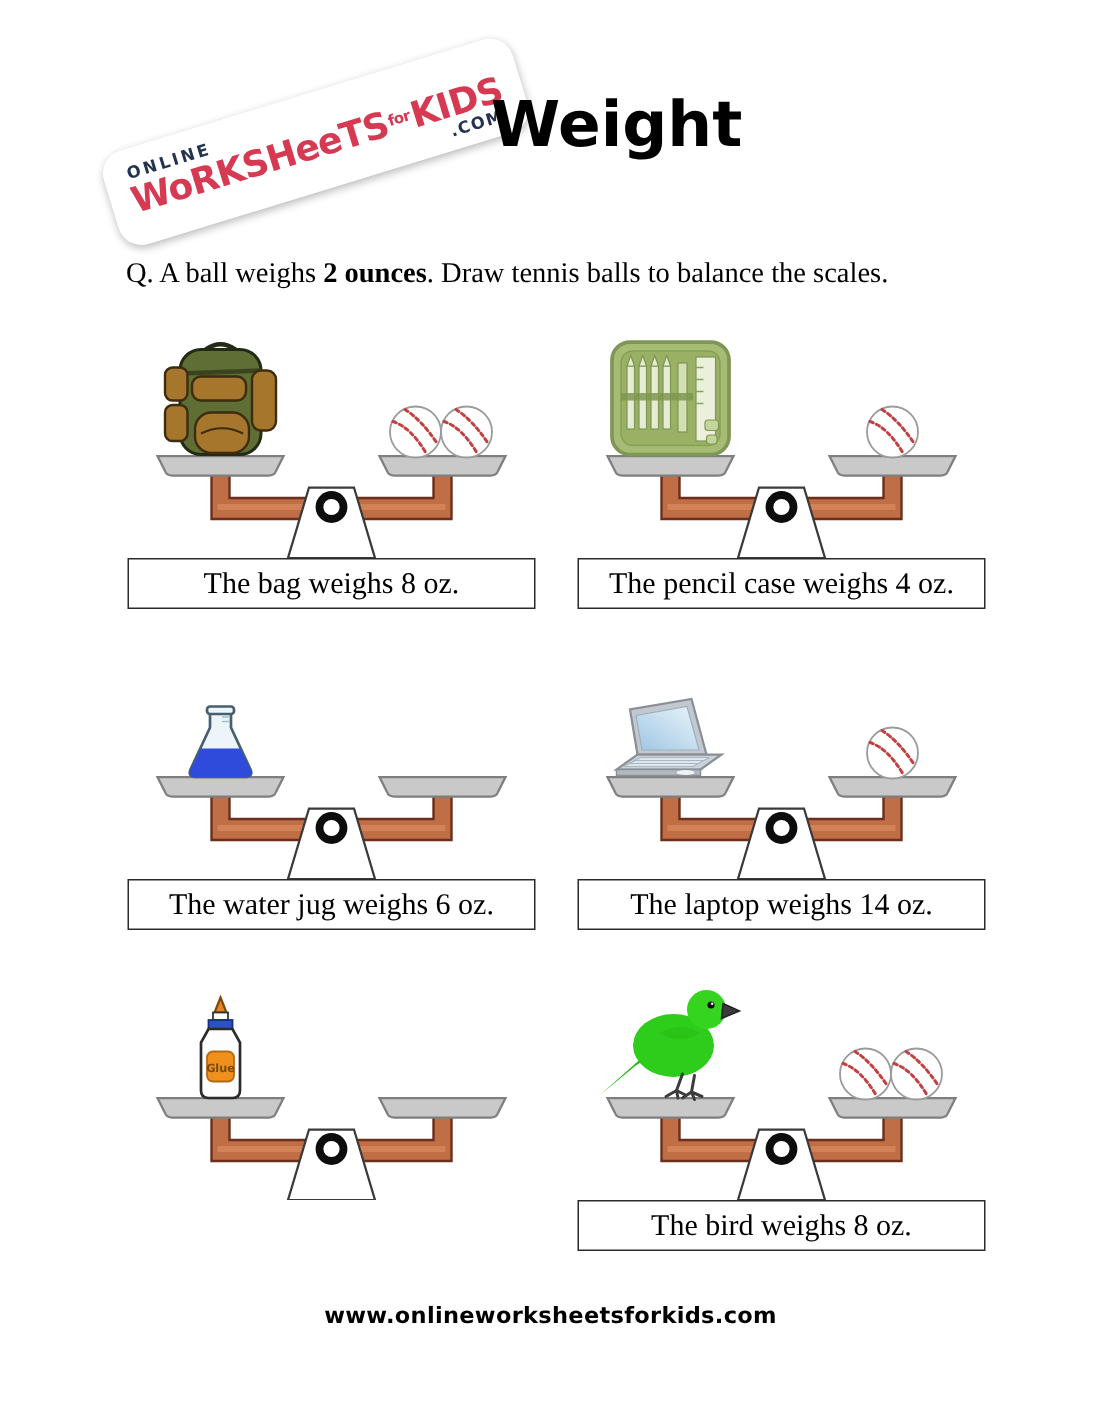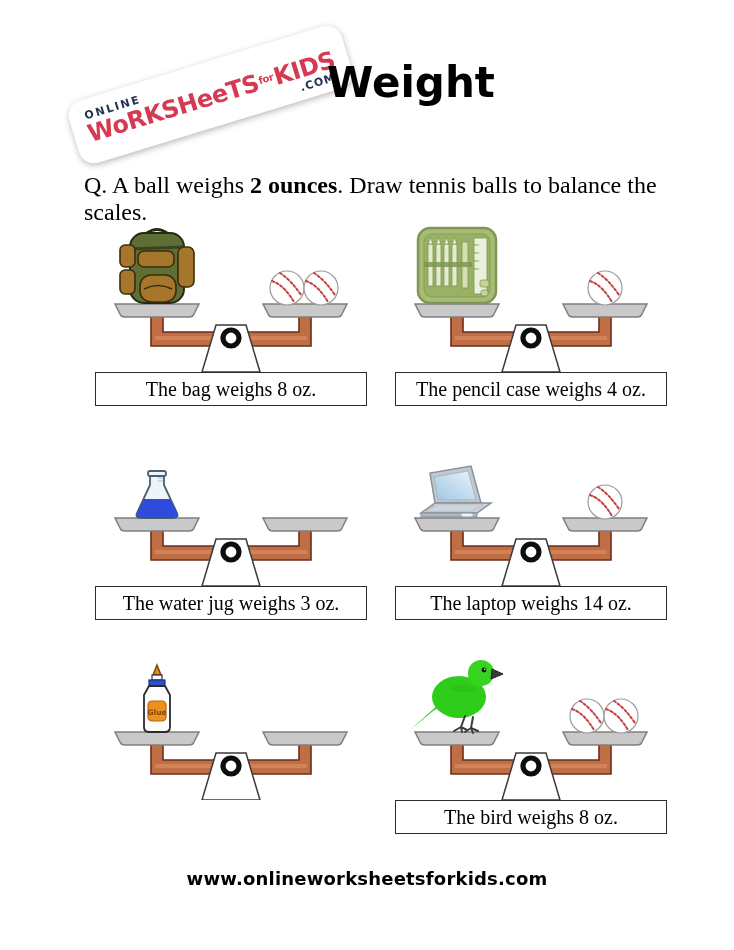--- a/index.html
+++ b/index.html
@@ -22,45 +22,45 @@
       color:var(--logo-red);letter-spacing:-0.5px;line-height:1.05;white-space:nowrap;}
   .logo-for{font-size:10px;vertical-align:6px;margin:0 1px;color:var(--logo-red);}
   .logo-com{font-family:"DejaVu Sans",sans-serif;font-weight:bold;font-size:11px;
       letter-spacing:1px;color:var(--logo-navy);text-align:right;margin:-2px 4px 0 0;}
 
   .page-title{position:absolute;top:58px;left:0;width:100%;margin:0;text-align:center;
       transform:translateX(44px);font-family:"DejaVu Sans",sans-serif;font-weight:bold;
       font-size:42px;color:#000;}
 
   .question{position:absolute;top:172px;left:84px;width:620px;margin:0;
-      font-size:24px;color:#000;}
-
-  
-  .grid{position:absolute;top:222px;left:95px;width:572px;display:grid;
+      font-size:19px;color:#000;}
+
+  
+  .grid{position:absolute;top:222px;left:85px;width:572px;display:grid;
       grid-template-columns:272px 272px;column-gap:28px;row-gap:30px;}
   .panel{width:272px;}
   .scale-svg{display:block;width:272px;height:150px;}
   .caption{height:34px;border:1.6px solid #2b2b2b;background:#fff;
       display:flex;align-items:center;justify-content:center;
       font-size:20px;color:#000;}
 
   
   .armature{fill:var(--beam);stroke:#6d2f1c;stroke-width:1.6;}
   .armature-stripe{fill:#d98a5e;opacity:.75;}
   .fulcrum{fill:#ffffff;stroke:#3a3a3a;stroke-width:1.5;}
   .pivot{fill:#ffffff;stroke:#0d0d0d;stroke-width:5.2;}
   .pan-shape{fill:var(--pan);stroke:#7f7f7f;stroke-width:1.5;}
   .seam{fill:none;stroke:var(--seam);stroke-width:2;stroke-dasharray:2.4 2.2;stroke-linecap:round;}
   .bird-body{fill:var(--bird-green);}
   .flask-liquid{fill:var(--flask-blue);}
   .glue-label{fill:var(--glue-orange);stroke:#b56a12;stroke-width:1.2;}
 
   
   .footer{position:absolute;top:868px;left:0;width:100%;text-align:center;
-      font-family:"DejaVu Sans",sans-serif;font-weight:bold;font-size:18px;
+      font-family:"DejaVu Sans",sans-serif;font-weight:bold;font-size:15px;
       letter-spacing:.2px;color:#000;}
 
   .defs-store{position:absolute;width:0;height:0;overflow:hidden;}
 </style>
 </head>
 <body>
 
 <div class="page">
 
   <div class="logo">
@@ -118,21 +118,21 @@
       <path class="armature" d="M 56 93 h 12 v 17 h 136 v -17 h 12 v 31 h -160 Z"></path>
       <rect class="armature-stripe" x="60" y="114" width="152" height="4"></rect>
       <use href="#pan" x="62" y="82"></use>
       <use href="#pan" x="210" y="82"></use>
       <path class="fulcrum" d="M 121 103 L 151 103 L 165 150 L 107 150 Z"></path>
       <circle class="pivot" cx="136" cy="116" r="8"></circle>
       <g class="balls"></g>
       <use class="obj-use" href="#obj-water-jug" transform="translate(62,83)"></use>
     </svg>
     <div class="caption">
-      <span>The water jug weighs 3 oz.</span>
+      <span>The water jug weighs 6 oz.</span>
     </div>
   </section>
 
   <section class="panel">
     <svg class="scale-svg" viewBox="0 0 272 150">
       <path class="armature" d="M 56 93 h 12 v 17 h 136 v -17 h 12 v 31 h -160 Z"></path>
       <rect class="armature-stripe" x="60" y="114" width="152" height="4"></rect>
       <use href="#pan" x="62" y="82"></use>
       <use href="#pan" x="210" y="82"></use>
       <path class="fulcrum" d="M 121 103 L 151 103 L 165 150 L 107 150 Z"></path>

